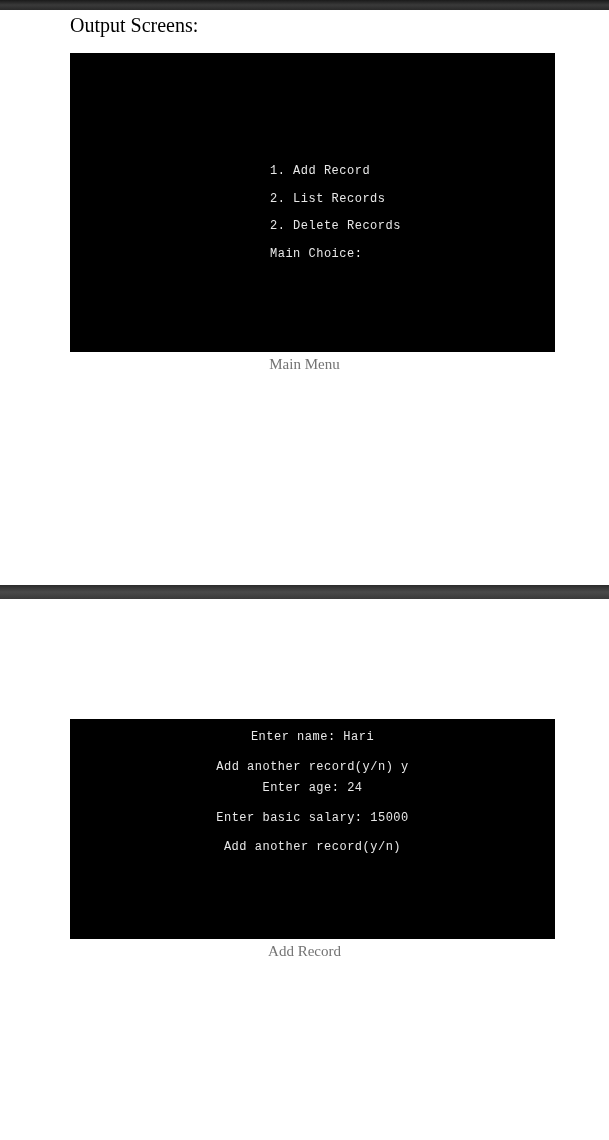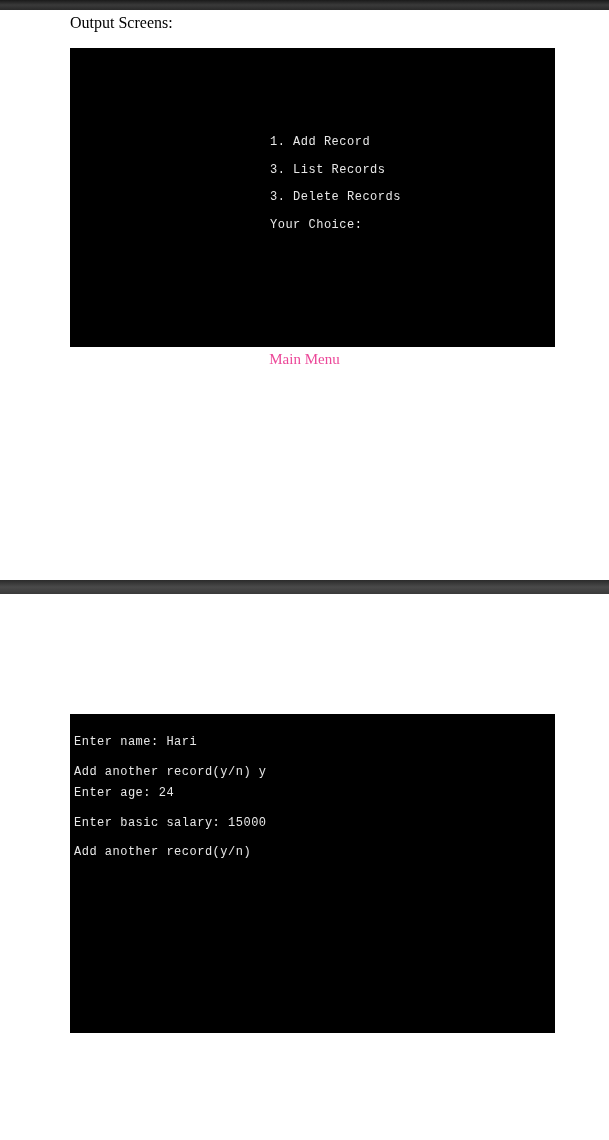--- a/index.html
+++ b/index.html
@@ -20,57 +20,58 @@
     .section-bar {
       width: 100%;
       height: 14px;
       background: linear-gradient(to bottom, #2a2a2a, #4a4a4a, #3a3a3a);
       margin-top: 212px;
     }
     .content {
       padding: 0 70px;
     }
     .section-title {
-      font-size: 16px;
+      font-size: 20px;
       color: #000;
       margin-top: 4px;
       margin-bottom: 16px;
       font-family: "Times New Roman", serif;
     }
     .terminal {
       background: #000000;
       color: #e8e8e8;
       font-family: "Courier New", monospace;
       font-size: 12px;
       line-height: 1.8;
       letter-spacing: 0.5px;
     }
     .terminal-1 {
       width: 485px;
       height: 299px;
-      padding-top: 84px;
+      padding-top: 108px;
       padding-left: 200px;
     }
     .terminal-1 .menu-line {
       margin-bottom: 6px;
     }
     .caption {
       text-align: center;
       font-size: 15px;
-      color: #ec4899;
+      color: #737373;
       font-family: "Times New Roman", serif;
       margin-top: 4px;
     }
     .spacer-large {
       height: 120px;
     }
     .terminal-2 {
       width: 485px;
-      height: 319px;
-      padding: 18px 4px;
+      height: 220px;
+      padding: 8px 4px;
+      text-align: center;
     }
     .terminal-2 .line {
       margin-bottom: 8px;
     }
     .terminal-2 .line-tight {
       margin-bottom: 0px;
     }
     .bottom-space {
       height: 140px;
     }
@@ -78,34 +79,35 @@
 </head>
 <body>
 
 <div class="header-bar"></div>
 
 <div class="content">
   <div class="section-title">Output Screens:</div>
 
   <div class="terminal terminal-1">
     <div class="menu-line">1. Add Record</div>
-    <div class="menu-line">3. List Records</div>
-    <div class="menu-line">3. Delete Records</div>
-    <div class="menu-line">Your Choice:</div>
+    <div class="menu-line">2. List Records</div>
+    <div class="menu-line">2. Delete Records</div>
+    <div class="menu-line">Main Choice:</div>
   </div>
   <div class="caption">Main Menu</div>
 </div>
 
 <div class="section-bar"></div>
 
 <div class="spacer-large"></div>
 
 <div class="content">
   <div class="terminal terminal-2">
     <div class="line">Enter name: Hari</div>
     <div class="line-tight">Add another record(y/n) y</div>
     <div class="line">Enter age: 24</div>
     <div class="line">Enter basic salary: 15000</div>
     <div class="line">Add another record(y/n)</div>
   </div>
+  <div class="caption">Add Record</div>
 </div>
 
 <div class="bottom-space"></div>
 
 </body></html>

